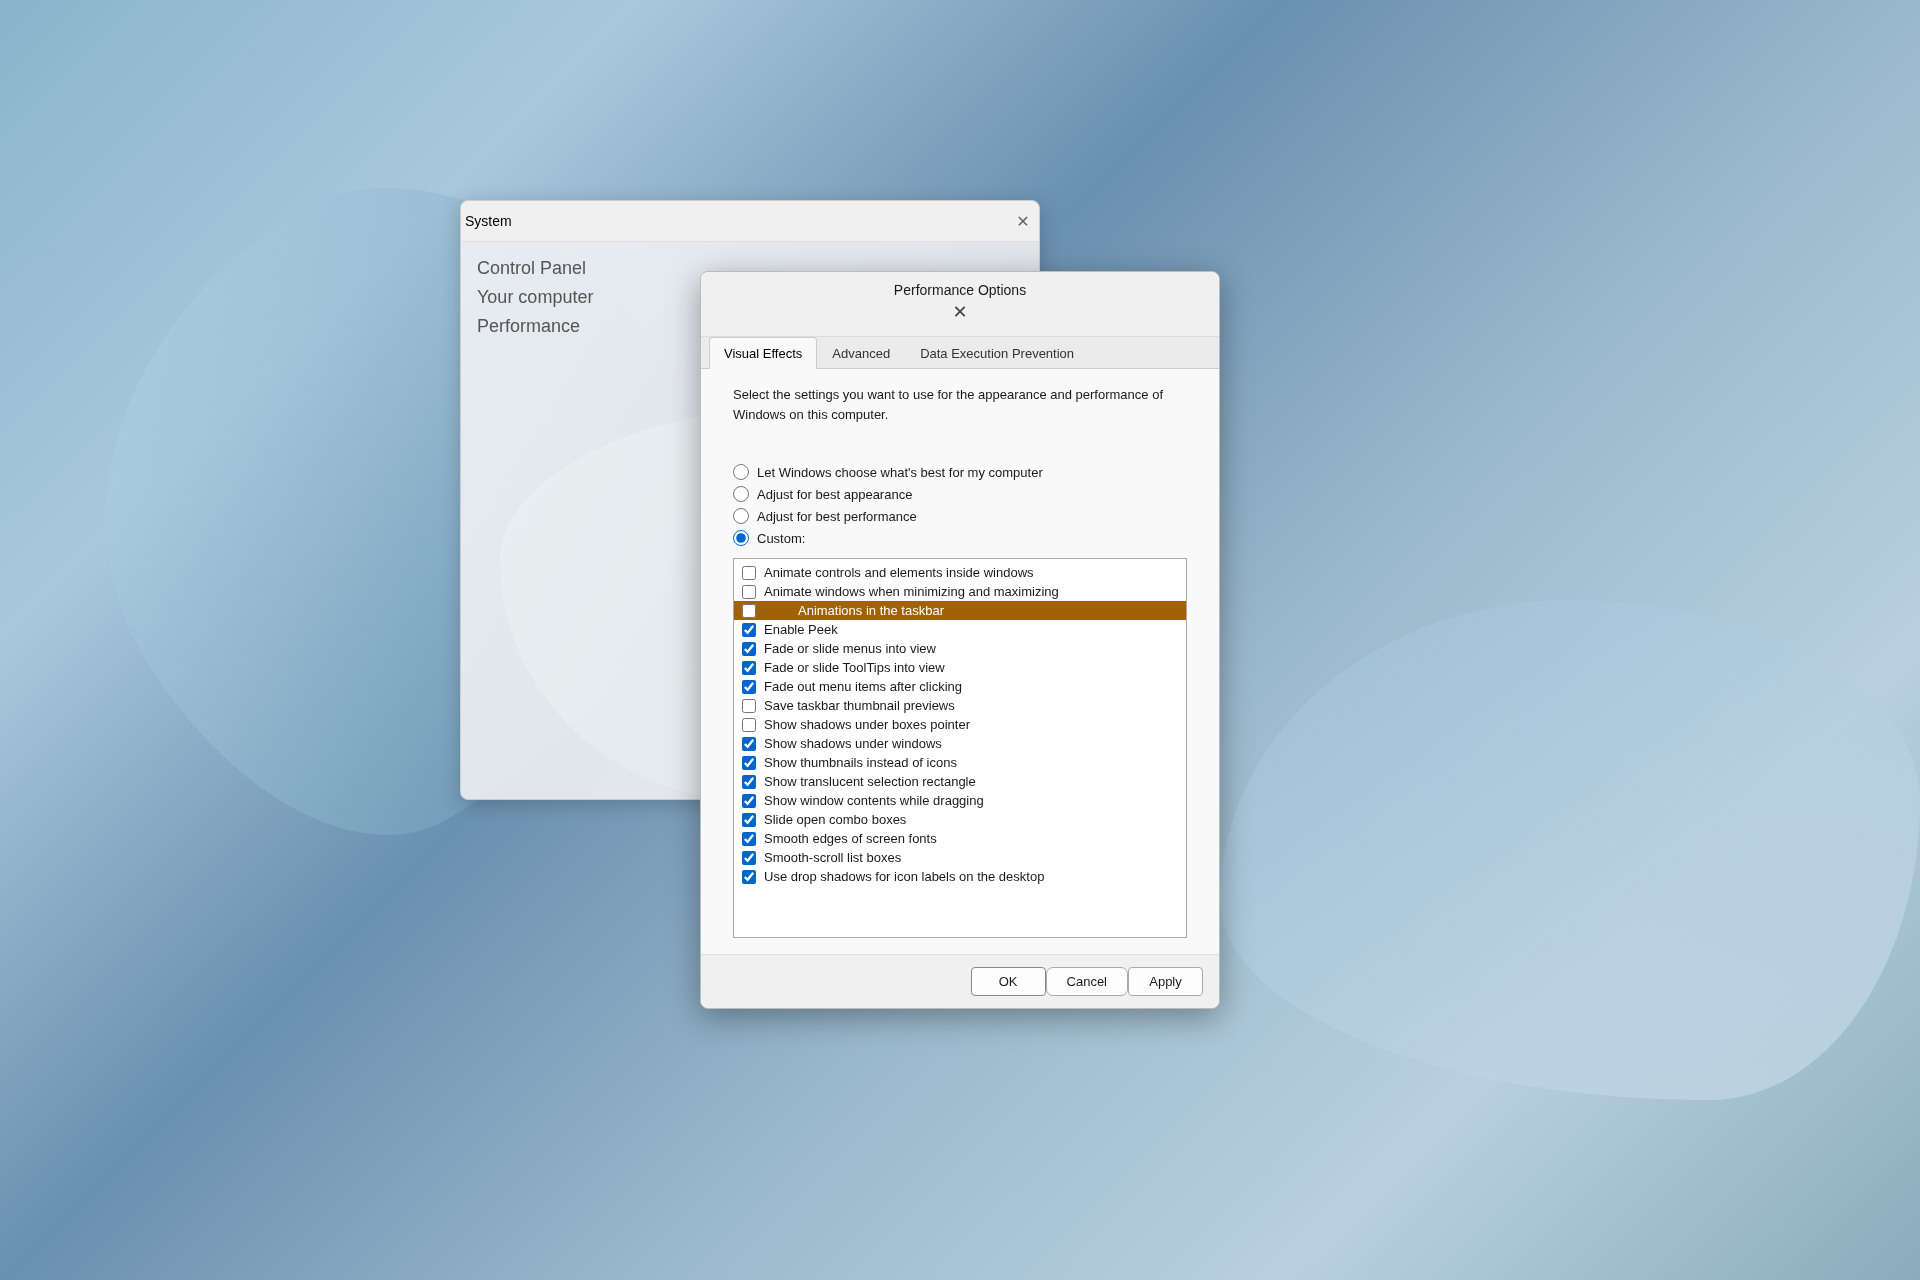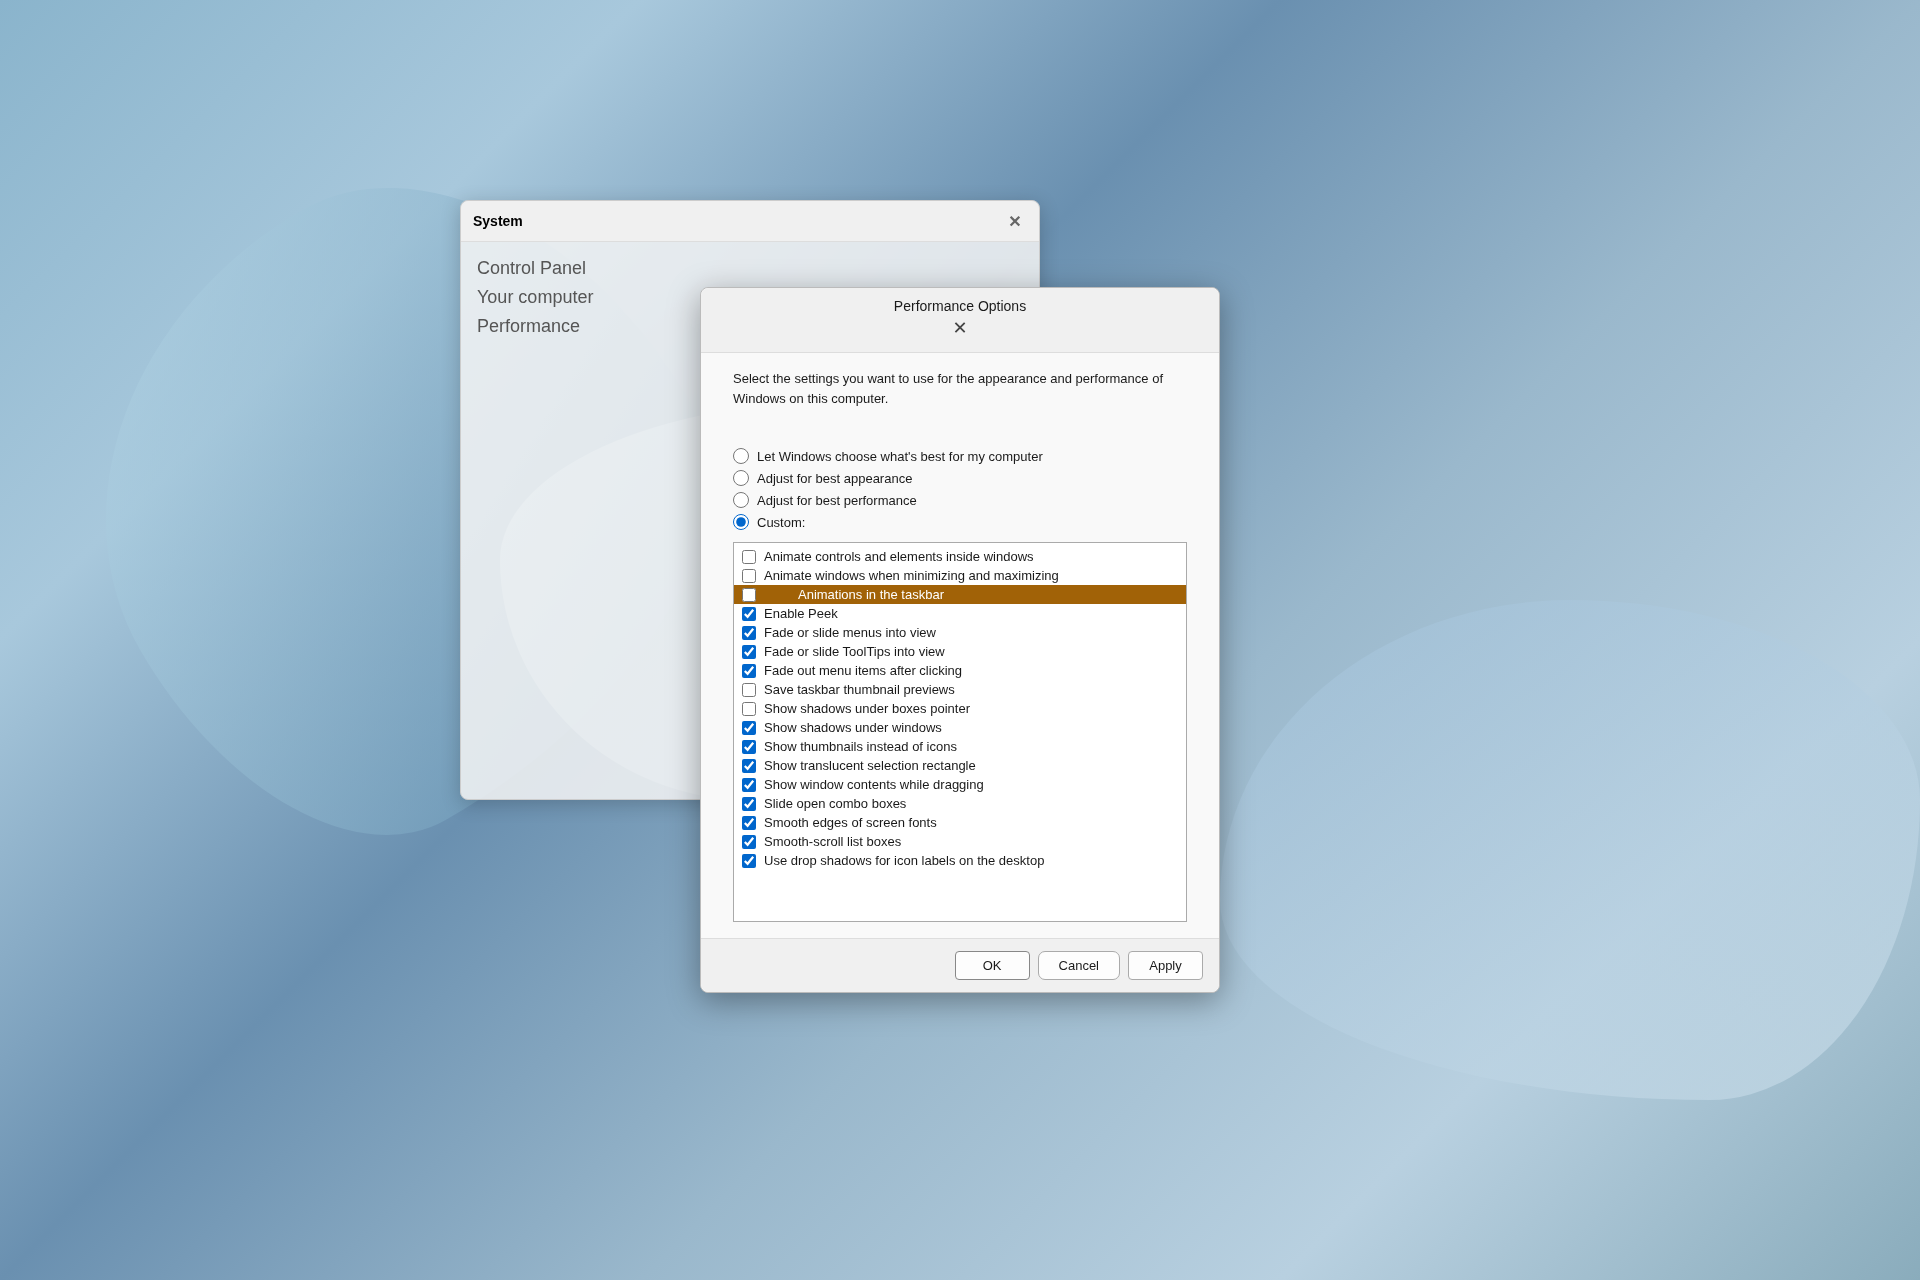--- a/index.html
+++ b/index.html
@@ -61,25 +61,24 @@
       height: 600px;
       background: rgba(245, 245, 245, 0.85);
       border-radius: 8px;
       border: 1px solid #ccc;
       box-shadow: 0 4px 20px rgba(0,0,0,0.2);
     }
 
     .bg-window-titlebar {
       background: #f0f0f0;
       border-bottom: 1px solid #ddd;
-      padding: 8px 12px;
+      padding: 8px 4px;
       border-radius: 8px 8px 0 0;
       display: flex;
       align-items: center;
-      font-weight: bold;
     }
 
     .bg-window-content {
       padding: 16px;
       color: #555;
       font-size: 18px;
     }
 
     .bg-close-btn {
       margin-left: auto;
@@ -252,21 +251,20 @@
     }
 
     
     .dialog-footer {
       background: #f0f0f0;
       border-top: 1px solid #ddd;
       border-radius: 0 0 8px 8px;
       padding: 12px 16px;
       display: flex;
       justify-content: flex-end;
-      gap: 8px;
     }
 
     .btn {
       padding: 6px 20px;
       font-size: 13px;
       border: 1px solid #aaa;
       border-radius: 4px;
       cursor: pointer;
       background: #fdfdfd;
       color: #1a1a1a;
@@ -310,20 +308,25 @@
 </div>
 
 <div class="dialog-overlay">
   <div class="dialog">
 
     <div class="dialog-titlebar">
       <span class="dialog-title">Performance Options</span>
       <button class="close-button">✕</button>
     </div>
 
+    <div class="tabs">
+      <div class="tab active">Visual Effects</div>
+      <div class="tab">Advanced</div>
+      <div class="tab">Data Execution Prevention</div>
+    </div>
 
     <div class="dialog-body">
 
       <p class="description">Select the settings you want to use for the appearance and
 performance of Windows on this computer.</p>
 
       <div class="radio-group">
 
         <label class="radio-option">
           <input type="radio" name="perf" style="">

